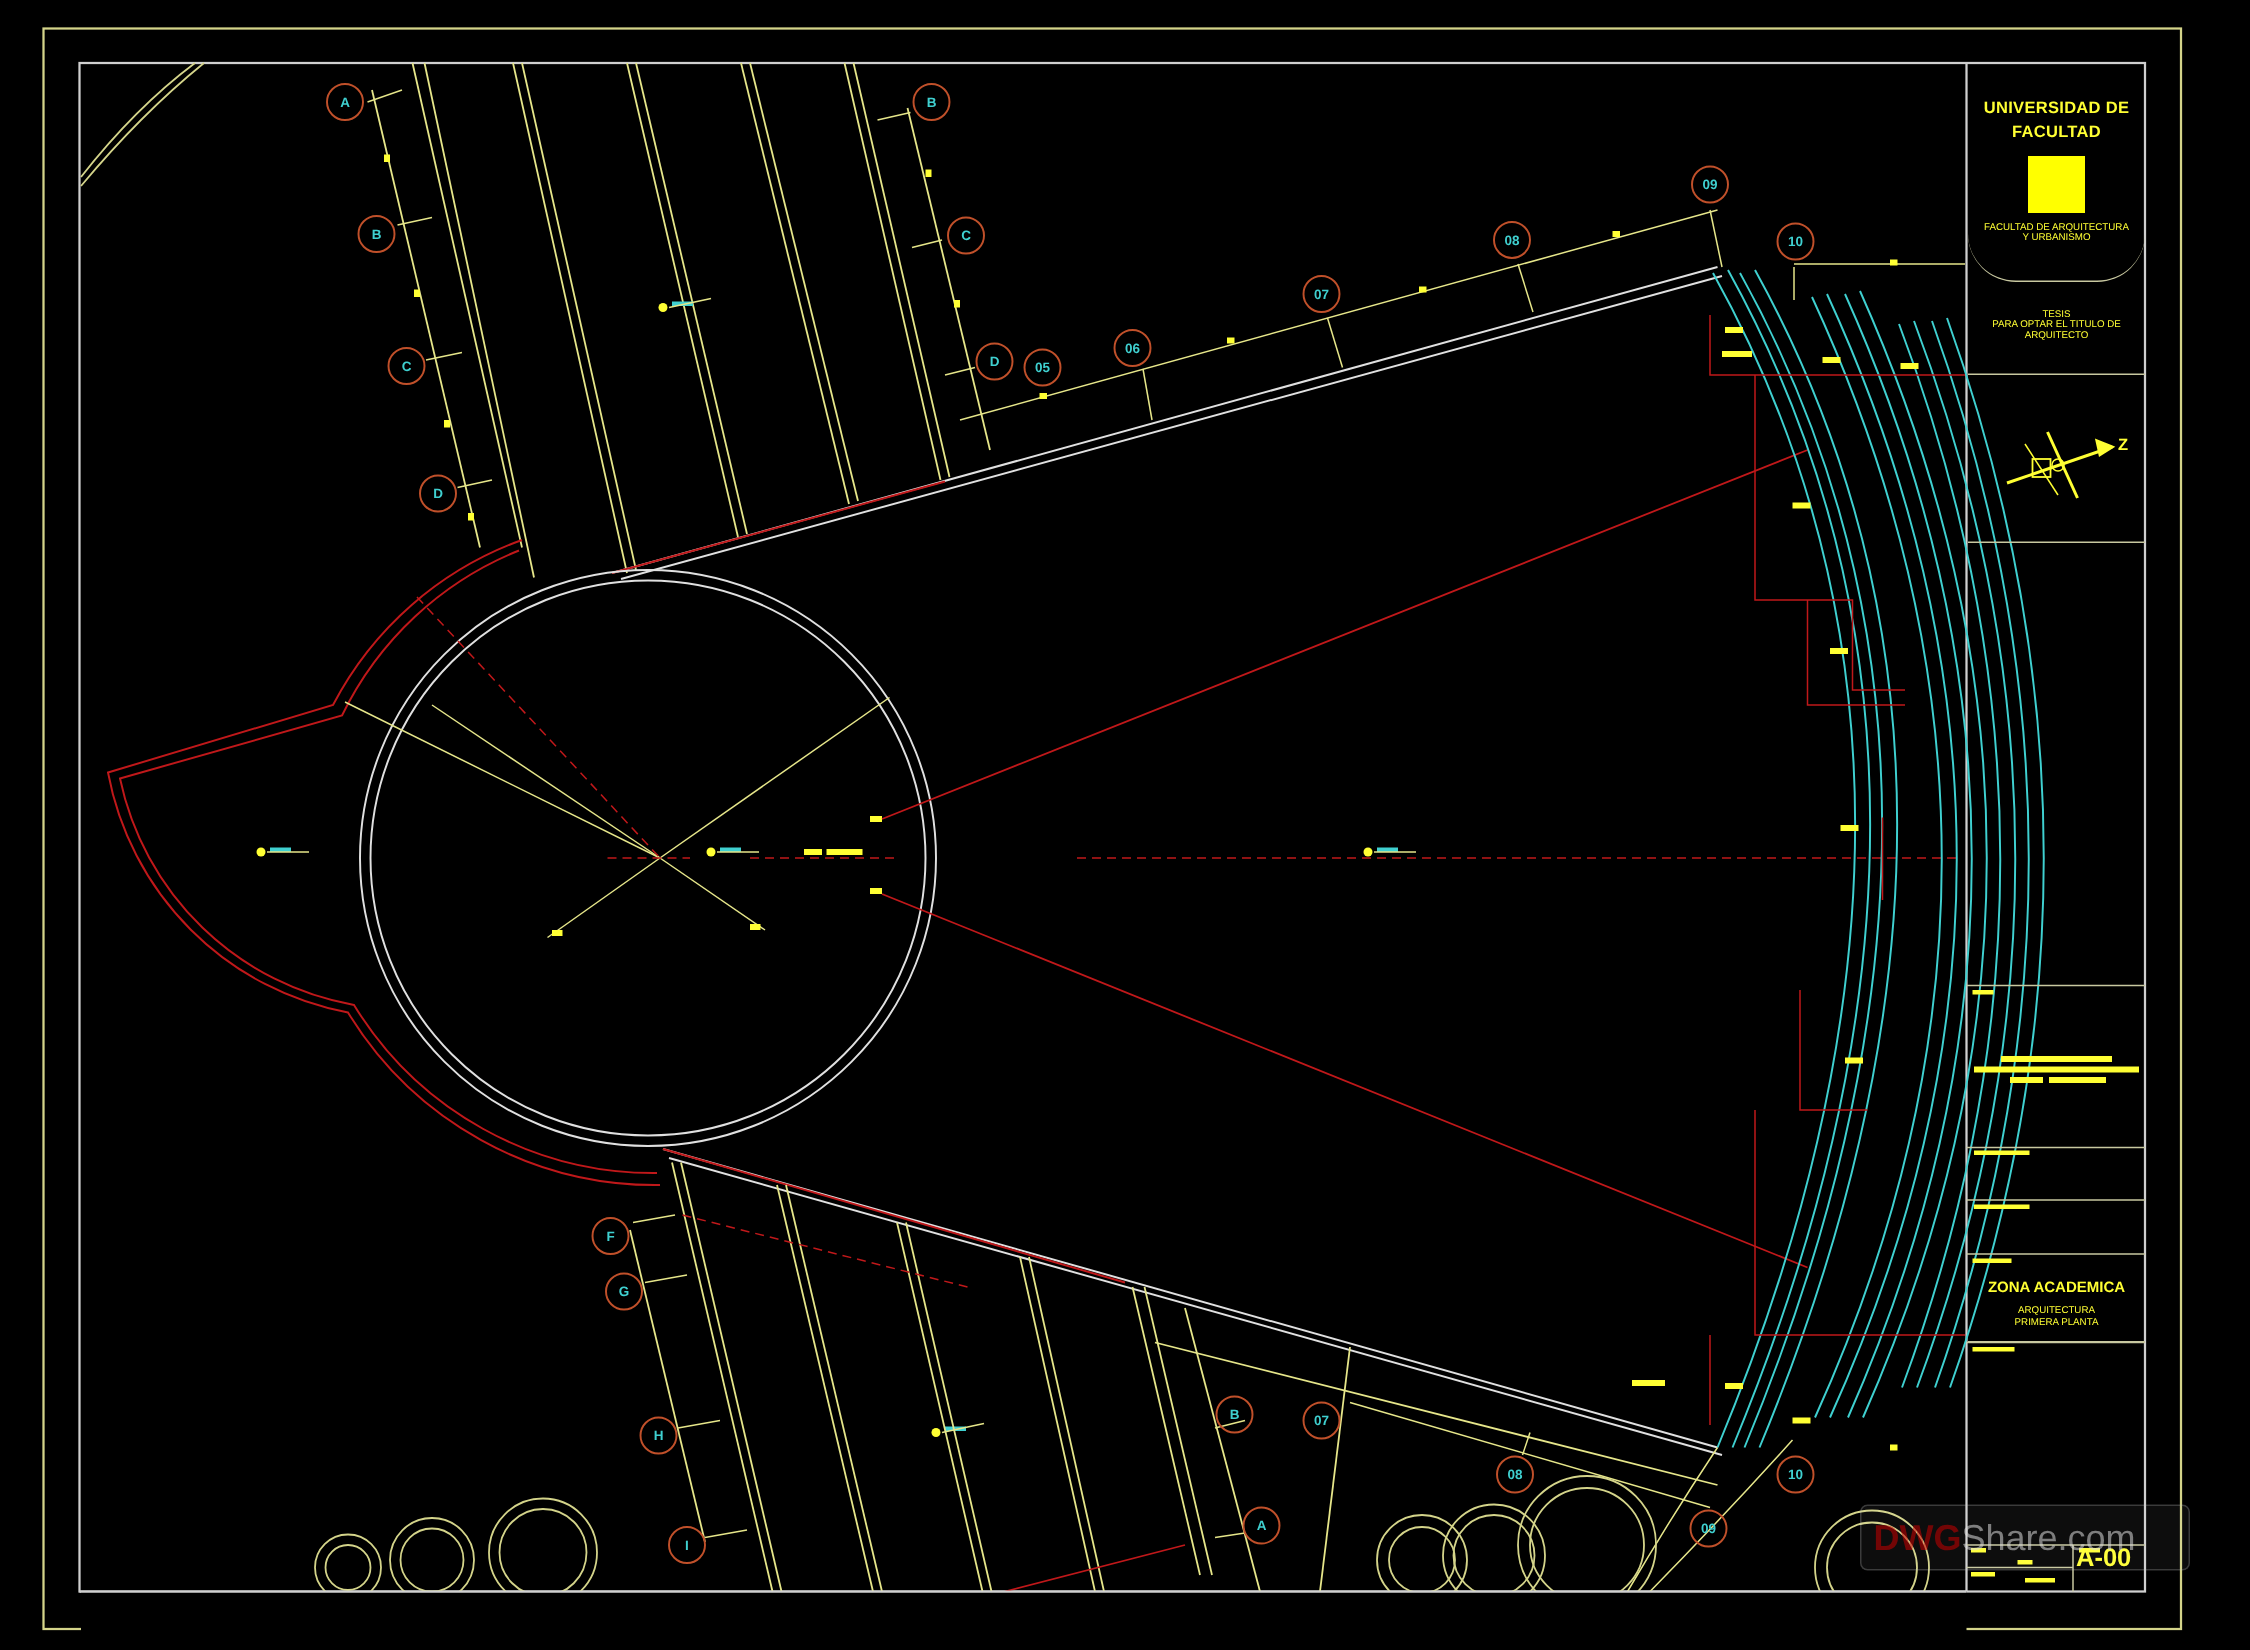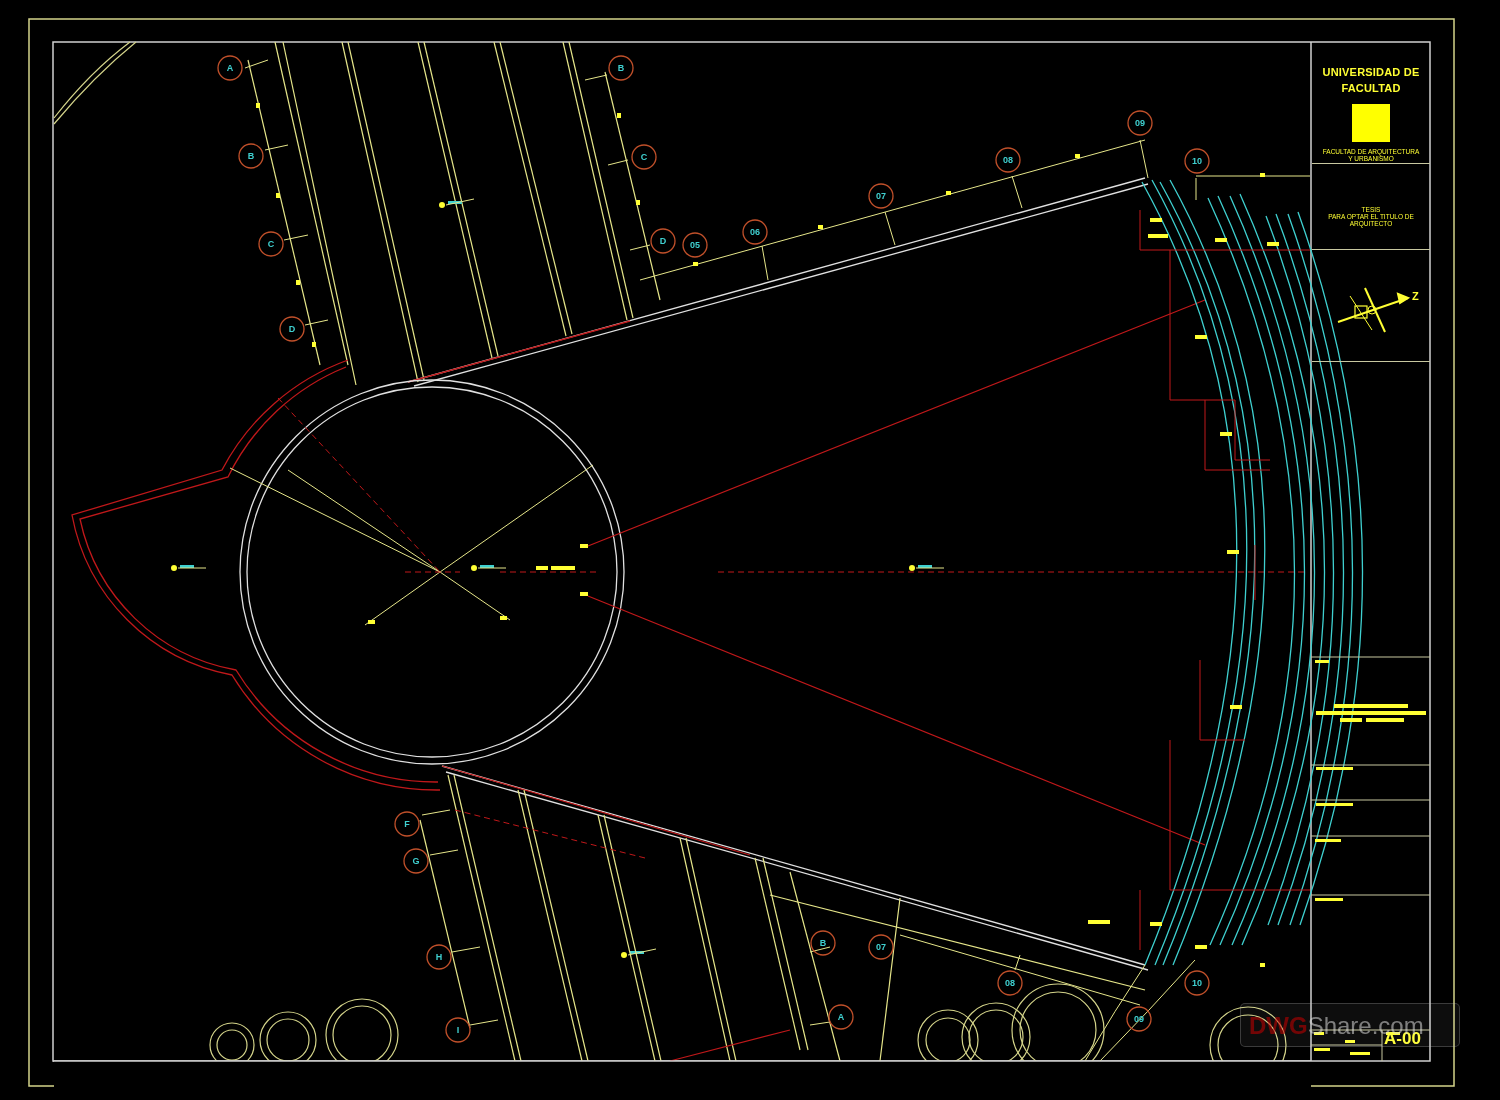--- a/index.html
+++ b/index.html
@@ -1,20 +1,20 @@
 <!DOCTYPE html>
 <html><head>
 <meta charset="utf-8">
 <style>
   html,body{margin:0;padding:0;background:#000;}
   body{width:1500px;height:1100px;position:relative;overflow:hidden;font-family:"Liberation Sans",sans-serif;}
   #sheet{position:absolute;left:0;top:0;width:1500px;height:1100px;}
   .tb{position:absolute;left:1312px;top:42px;width:118px;height:1020px;}
   .tb-cell{position:absolute;left:0;width:118px;border-bottom:1px solid #c8c8a0;box-sizing:border-box;text-align:center;color:#ffff33;}
-  .uni{top:0;height:122px;}
+  .uni{top:0;height:146px;border-radius:32px;}
   .uni .t1{font-weight:bold;font-size:11px;line-height:16px;margin-top:22px;letter-spacing:0.2px;}
   .uni .logo{width:38px;height:38px;background:#ffff00;margin:8px auto 6px auto;}
   .uni .t2{font-size:6.5px;line-height:7px;}
   .tesis{top:142px;height:66px;font-size:6.5px;line-height:7px;padding-top:22px;}
   .north{top:208px;height:112px;}
   .zona{top:795px;height:58px;}
   .zona .t1{font-weight:bold;font-size:10px;margin-top:16px;}
   .zona .t2{font-size:6.5px;line-height:8px;margin-top:6px;}
   .sheetno{position:absolute;left:1384px;top:1029px;font-size:17px;font-weight:bold;color:#ffff33;}
   .bub text{font-family:"Liberation Sans",sans-serif;}
@@ -352,18 +352,25 @@
       <div>FACULTAD DE ARQUITECTURA</div>
       <div>Y URBANISMO</div>
     </div>
   </div>
   <div class="tb-cell tesis">
     <div>TESIS</div>
     <div>PARA OPTAR EL TITULO DE</div>
     <div>ARQUITECTO</div>
   </div>
   <div class="tb-cell north"></div>
+  <div class="tb-cell zona">
+    <div class="t1">ZONA ACADEMICA</div>
+    <div class="t2">
+      <div>ARQUITECTURA</div>
+      <div>PRIMERA PLANTA</div>
+    </div>
+  </div>
 </div>
 <div class="sheetno">A-00</div>
 
 <div class="wm">
   <span class="a">DWG</span><span class="b">Share.com</span>
 </div>
 
 </body></html>

